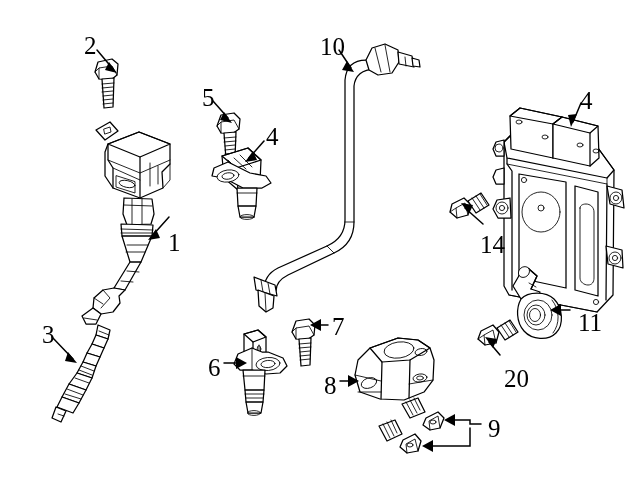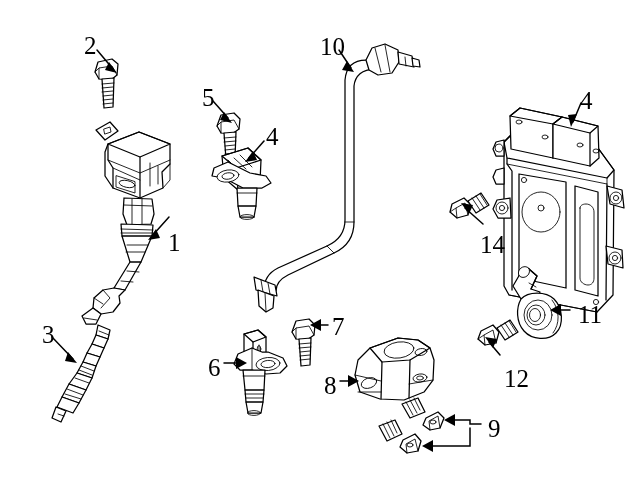--- a/index.html
+++ b/index.html
@@ -385,18 +385,18 @@
   <div class="callout-label" style="left:84px; top:33px;">2</div>
   <div class="callout-label" style="left:202px; top:85px;">5</div>
   <div class="callout-label" style="left:266px; top:124px;">4</div>
   <div class="callout-label" style="left:168px; top:230px;">1</div>
   <div class="callout-label" style="left:42px; top:322px;">3</div>
   <div class="callout-label" style="left:320px; top:34px;">10</div>
   <div class="callout-label" style="left:208px; top:355px;">6</div>
   <div class="callout-label" style="left:332px; top:314px;">7</div>
   <div class="callout-label" style="left:324px; top:373px;">8</div>
   <div class="callout-label" style="left:488px; top:416px;">9</div>
-  <div class="callout-label" style="left:578px; top:302px;">11</div>
-  <div class="callout-label" style="left:504px; top:366px;">12</div>
+  <div class="callout-label" style="left:578px; top:310px;">11</div>
+  <div class="callout-label" style="left:504px; top:366px;">20</div>
   <div class="callout-label" style="left:580px; top:88px;">4</div>
   <div class="callout-label" style="left:480px; top:232px;">14</div>
 
 </div>
 
 </body></html>

